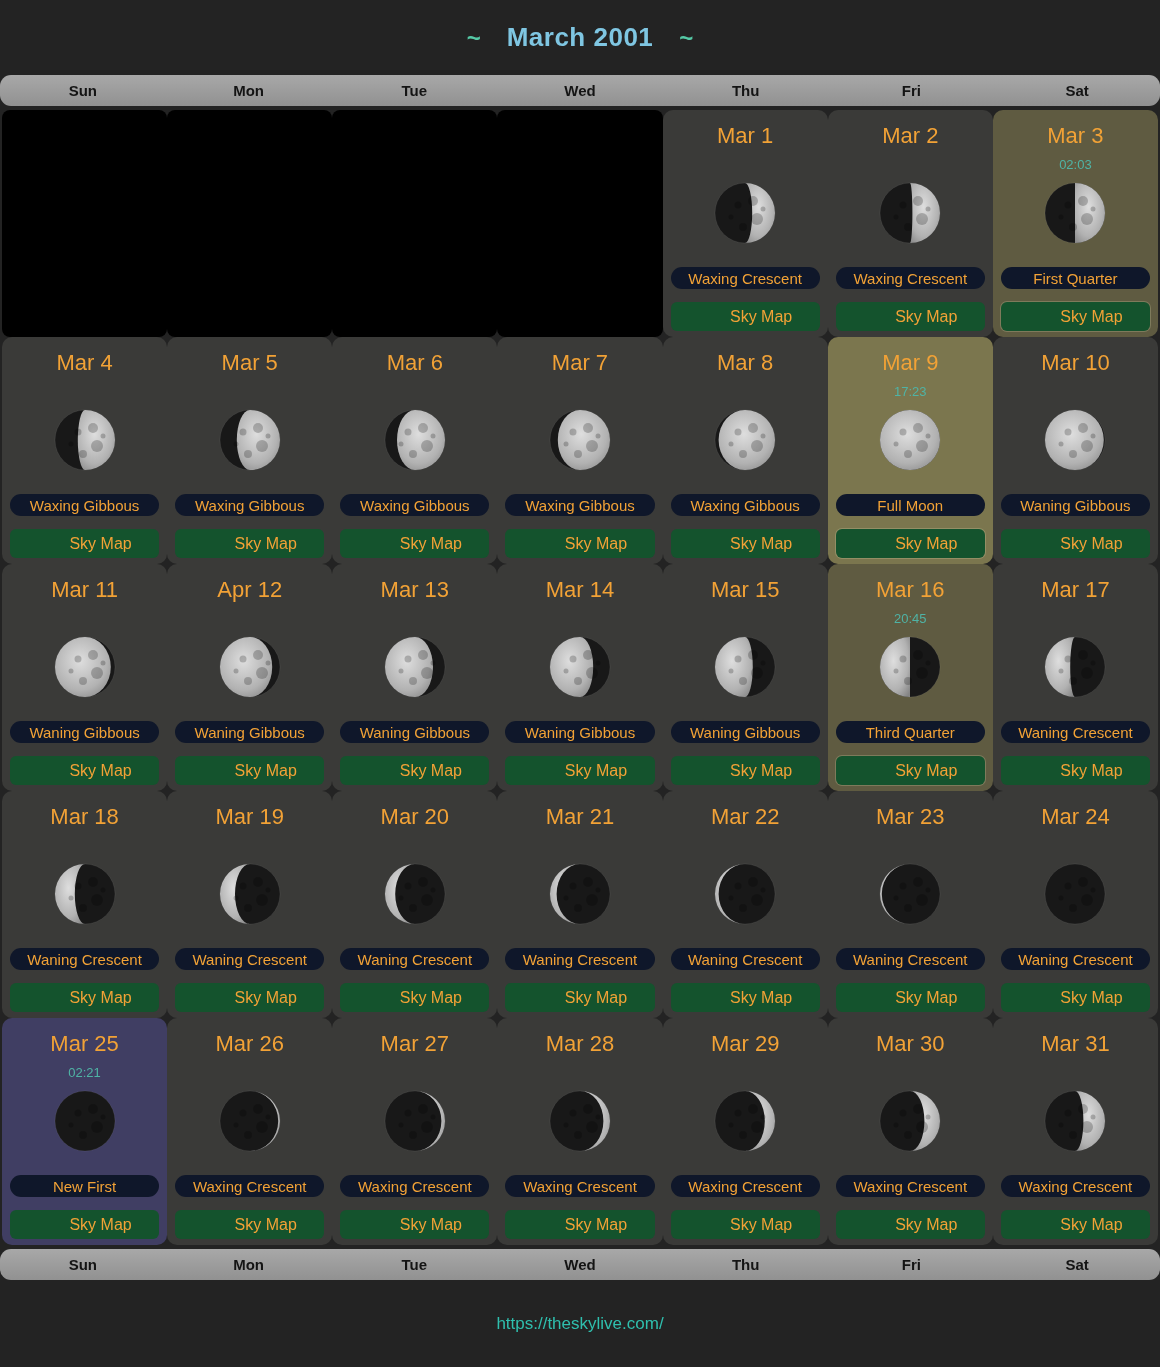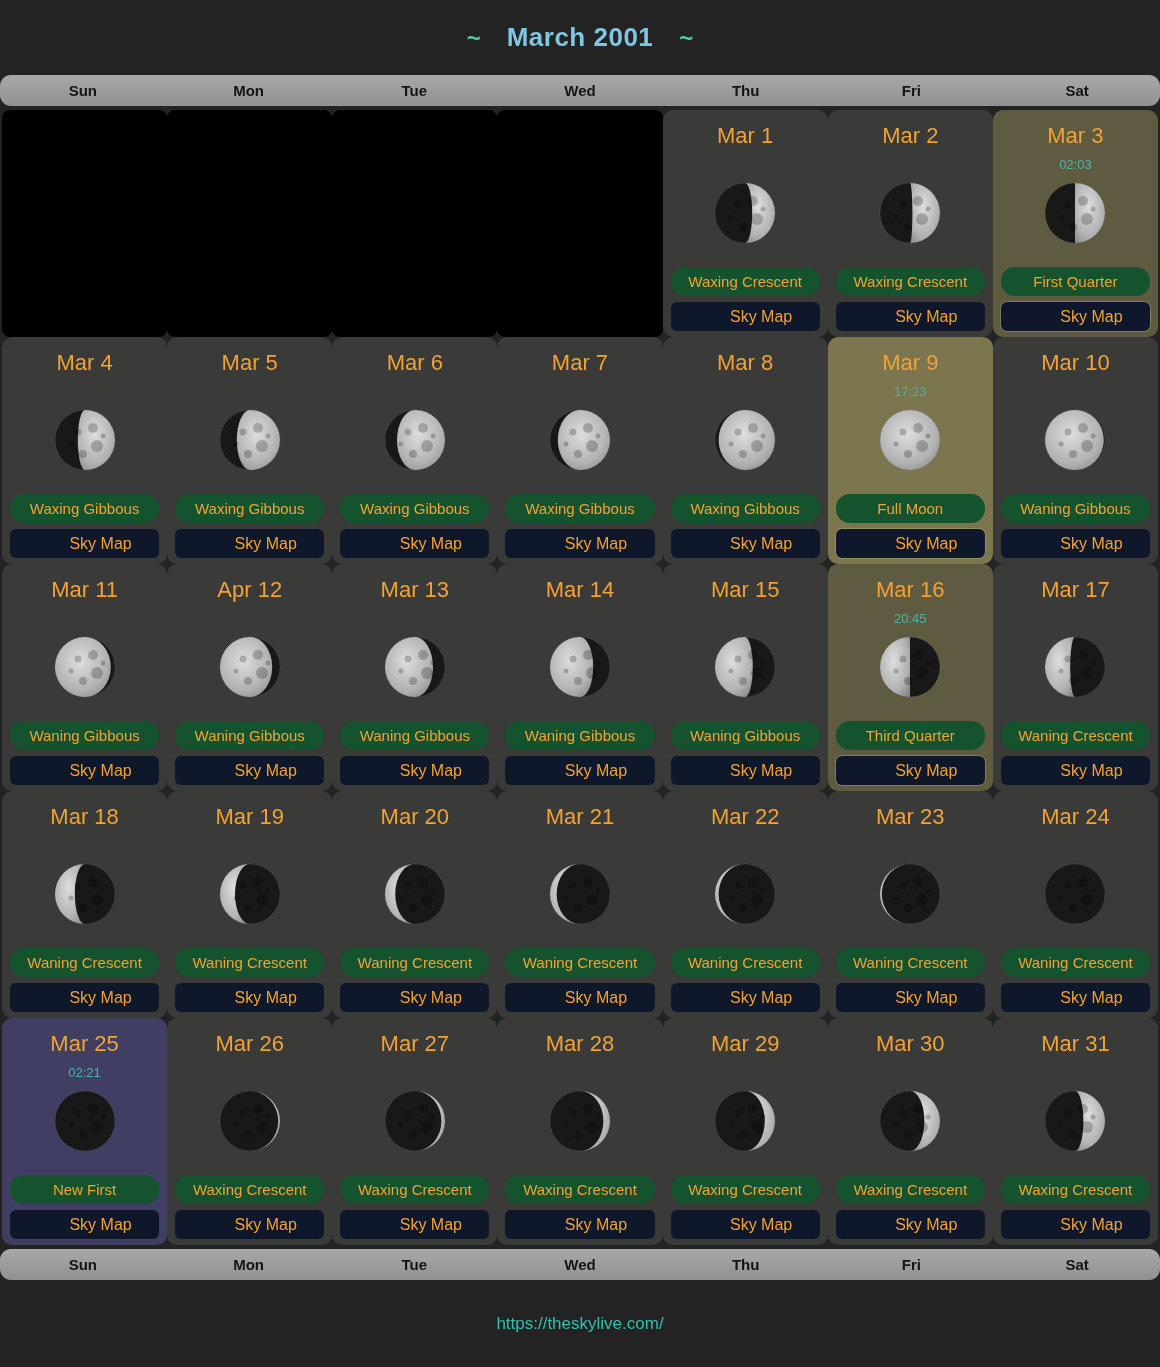--- a/index.html
+++ b/index.html
@@ -23,25 +23,25 @@
   .cell.hl-quarter{background:#5f5b41;}
   .cell.hl-full{background:#7b764e;}
   .cell.hl-new{background:#403e63;}
 
   .date{position:absolute;top:13px;left:0;right:0;text-align:center;
     color:#f2a236;font-size:22px;}
   .time{position:absolute;top:47px;left:0;right:0;text-align:center;
     color:#4fb3a5;font-size:13px;}
   .moon-wrap{position:absolute;top:71px;left:50%;transform:translateX(-50%);
     width:64px;height:64px;}
-  .btn-phase{position:absolute;top:157px;left:8px;right:8px;height:29px;
-    background:#14532d;border-radius:14px;color:#f2a236;font-size:15px;
+  .btn-phase{position:absolute;top:157px;left:8px;right:8px;height:22px;
+    background:#0f172a;border-radius:14px;color:#f2a236;font-size:15px;
     display:flex;align-items:center;justify-content:center;cursor:pointer;}
   .btn-sky{position:absolute;top:192px;left:8px;right:8px;height:29px;
-    background:#0f172a;border-radius:6px;color:#f2a236;font-size:16px;
+    background:#14532d;border-radius:6px;color:#f2a236;font-size:16px;
     display:flex;align-items:center;justify-content:center;cursor:pointer;padding-left:32px;}
   .hl-quarter .btn-sky,.hl-full .btn-sky{box-shadow:0 0 0 1px rgba(220,215,170,.25);}
 
   
   .footer{flex:1;display:flex;align-items:center;justify-content:center;}
   .footer-url{color:#2fbfae;font-size:17px;text-decoration:none;cursor:pointer;}
 </style>
 </head>
 <body>
 

